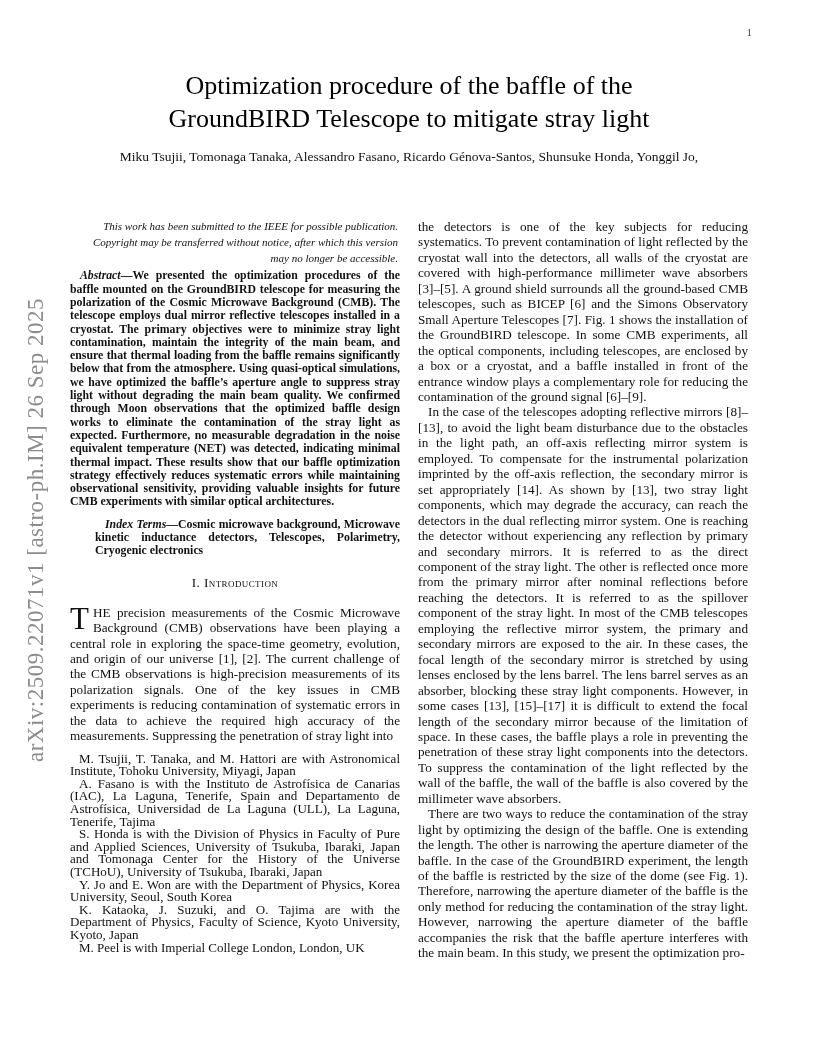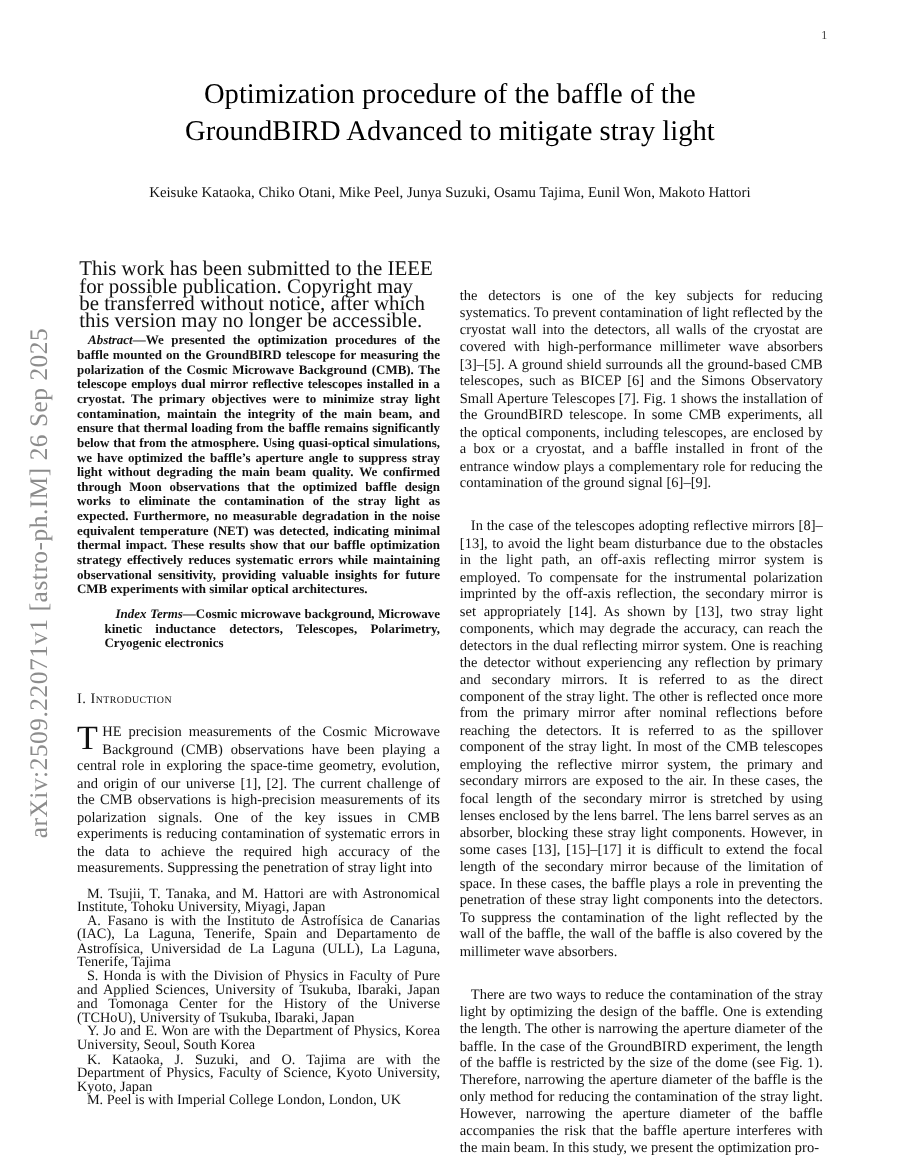--- a/index.html
+++ b/index.html
@@ -45,47 +45,48 @@
     font-size: 13.5px;
     line-height: 18px;
   }
   .columns {
     display: flex;
     gap: 18px;
     margin-top: 53px;
   }
   .col { width: 330px; }
   .notice {
-    text-align: left;
-    font-size: 19px;
+    font-style: italic;
+    text-align: right;
+    font-size: 11px;
     line-height: 15.8px;
     padding: 0 2px;
   }
   .abstract, .index-terms {
     font-weight: bold;
     font-size: 11.8px;
     line-height: 13.3px;
     text-align: justify;
     text-indent: 10px;
   }
   .abstract { margin-top: 3px; }
   .index-terms { margin-top: 9px; margin-left: 25px; }
   .lead-label { font-style: italic; }
   .section-heading {
-    margin-top: 36px;
+    margin-top: 17px;
+    text-align: center;
     font-weight: normal;
     font-size: 13.2px;
     font-variant: small-caps;
     letter-spacing: 0.4px;
   }
   .body-par {
     font-size: 13.2px;
     line-height: 15.45px;
     text-align: justify;
-    margin-top: 24px;
   }
   .intro { margin-top: 14px; }
   .dropcap {
     float: left;
     font-size: 31px;
     line-height: 26px;
     padding: 1px 4px 0 0;
   }
   .footnotes {
     margin-top: 9px;
@@ -99,26 +100,25 @@
 </head>
 <body>
 
 <div class="arxiv-banner">arXiv:2509.22071v1  [astro-ph.IM]  26 Sep 2025</div>
 <div class="page-number">1</div>
 
 <div class="content">
 
   <h1 class="paper-title">
     <span>Optimization procedure of the baffle of the</span><br>
-    <span>GroundBIRD Advanced to mitigate stray light</span>
+    <span>GroundBIRD Telescope to mitigate stray light</span>
   </h1>
 
   <div class="authors">
-    <br>
-    <span>Keisuke Kataoka, Chiko Otani, Mike Peel, Junya Suzuki, Osamu Tajima, Eunil Won, Makoto Hattori</span>
+    <span>Miku Tsujii, Tomonaga Tanaka, Alessandro Fasano, Ricardo Génova-Santos, Shunsuke Honda, Yonggil Jo,</span><br>
   </div>
 
   <div class="columns">
 
     <div class="col left-col">
 
       <p class="notice">This work has been submitted to the IEEE for possible publication. Copyright may be transferred without notice, after which this version may no longer be accessible.</p>
 
       <p class="abstract"><span class="lead-label">Abstract</span><span>—We presented the optimization procedures of the baffle mounted on the GroundBIRD telescope for measuring the polarization of the Cosmic Microwave Background (CMB). The telescope employs dual mirror reflective telescopes installed in a cryostat. The primary objectives were to minimize stray light contamination, maintain the integrity of the main beam, and ensure that thermal loading from the baffle remains significantly below that from the atmosphere. Using quasi-optical simulations, we have optimized the baffle’s aperture angle to suppress stray light without degrading the main beam quality. We confirmed through Moon observations that the optimized baffle design works to eliminate the contamination of the stray light as expected. Furthermore, no measurable degradation in the noise equivalent temperature (NET) was detected, indicating minimal thermal impact. These results show that our baffle optimization strategy effectively reduces systematic errors while maintaining observational sensitivity, providing valuable insights for future CMB experiments with similar optical architectures.</span></p>
 

